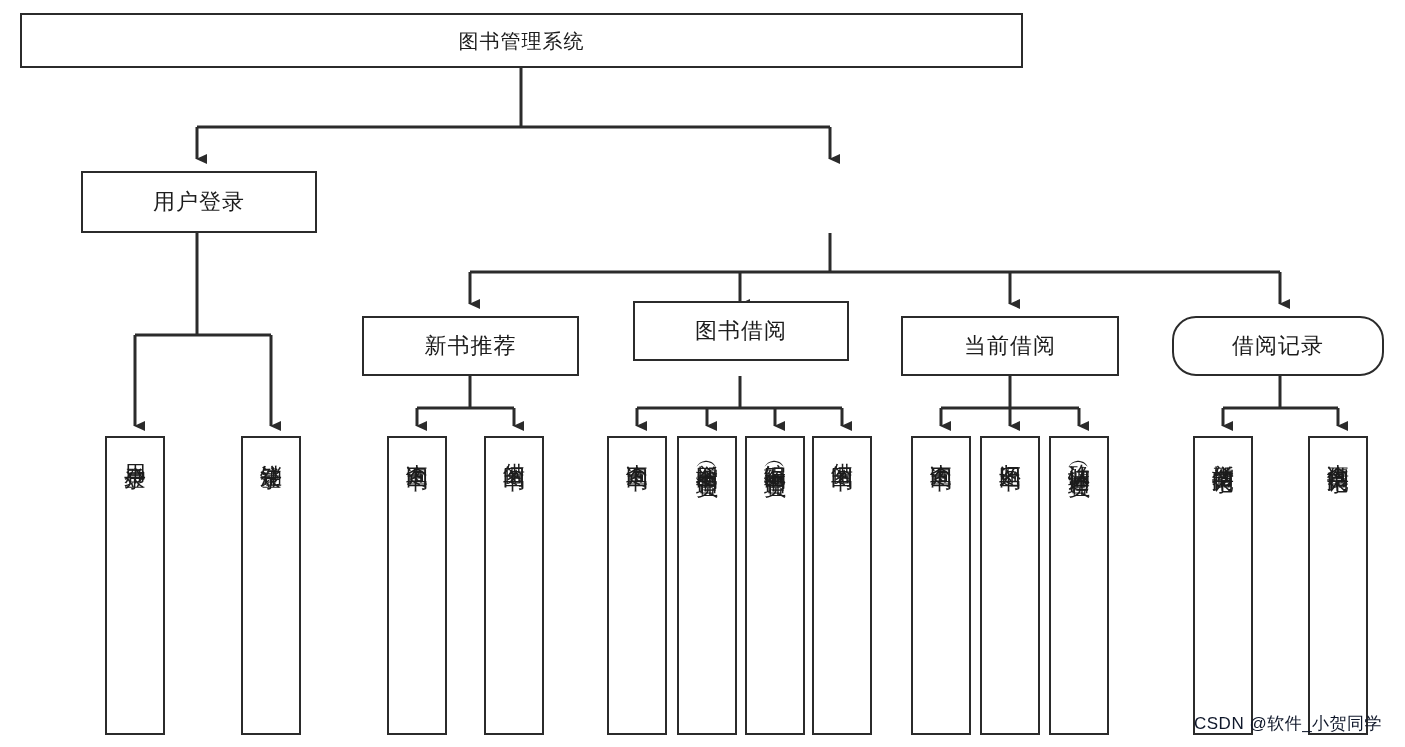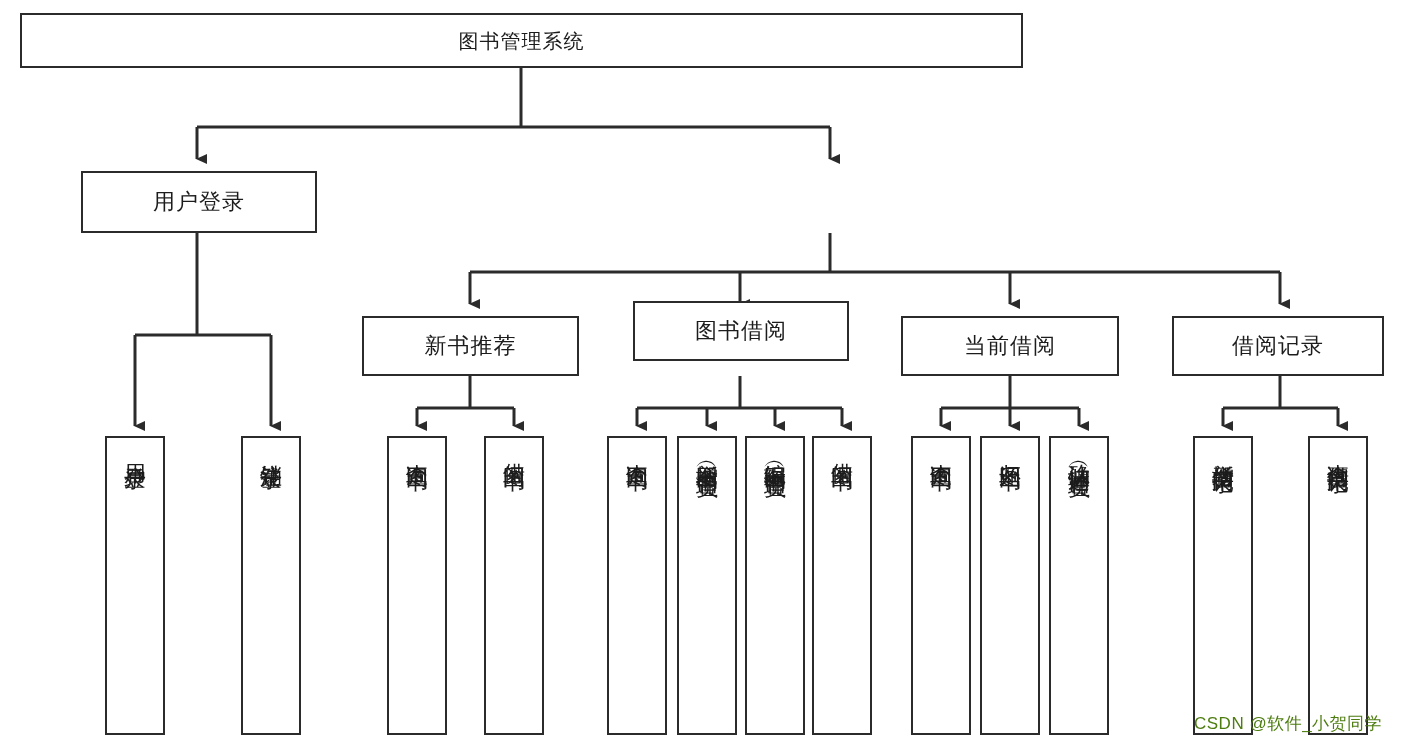--- a/index.html
+++ b/index.html
@@ -53,21 +53,21 @@
     text-orientation: upright;
     font-size: 22px;
     line-height: 1.18;
     letter-spacing: 2px;
     color: #1c1c1c;
     white-space: nowrap;
   }
   .watermark {
     position: absolute;
     font-size: 17px;
-    color: #4d7c0f;
+    color: #0f172a;
     letter-spacing: 0.5px;
     white-space: nowrap;
     left: 1194px;
     top: 712px;
     text-align: center;
   }
 </style>
 </head>
 <body>
 
@@ -133,21 +133,21 @@
 
   <div class="node h" style="left:362px; top:316px; width:217px; height:60px;">
     <span>新书推荐</span>
   </div>
   <div class="node h" style="left:633px; top:301px; width:216px; height:60px;">
     <span>图书借阅</span>
   </div>
   <div class="node h" style="left:901px; top:316px; width:218px; height:60px;">
     <span>当前借阅</span>
   </div>
-  <div class="node h" style="left:1172px; top:316px; width:212px; height:60px;">
+  <div class="node h" style="left:1172px; top:316px; width:212px; height:60px;border-radius:24px;">
     <span>借阅记录</span>
   </div>
 
   <div class="node leaf" style="left:105px; top:436px; width:60px; height:299px;">
     <span class="vtext">用户登录</span>
   </div>
   <div class="node leaf" style="left:241px; top:436px; width:60px; height:299px;">
     <span class="vtext">注销登录</span>
   </div>
 

